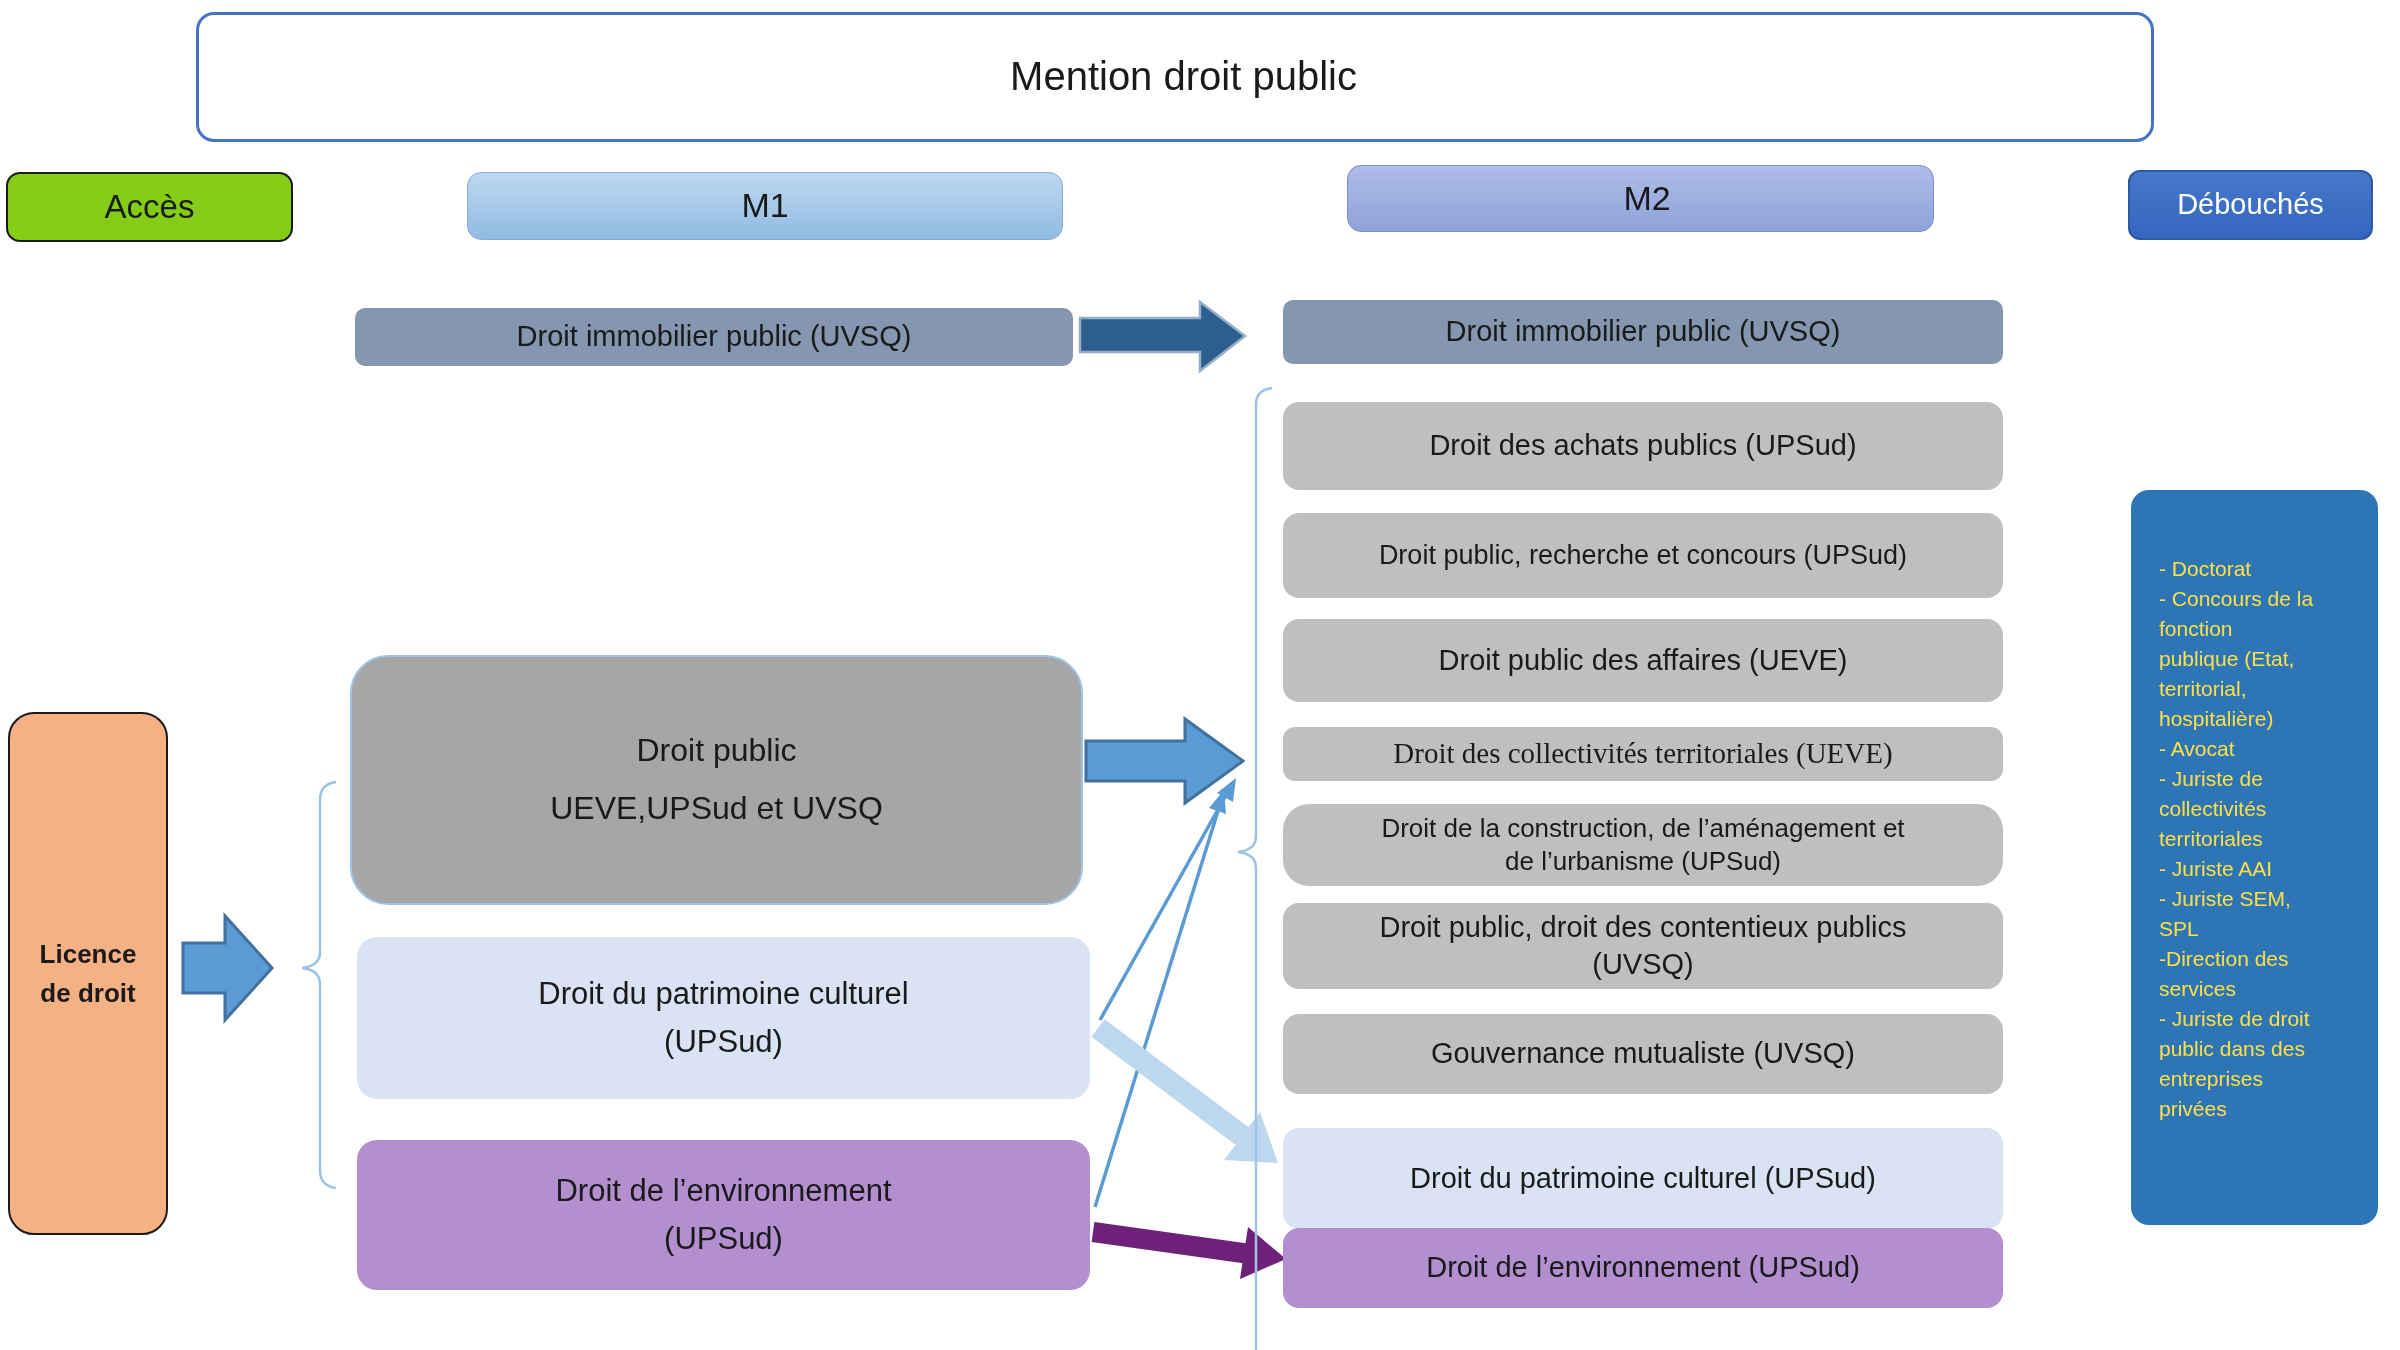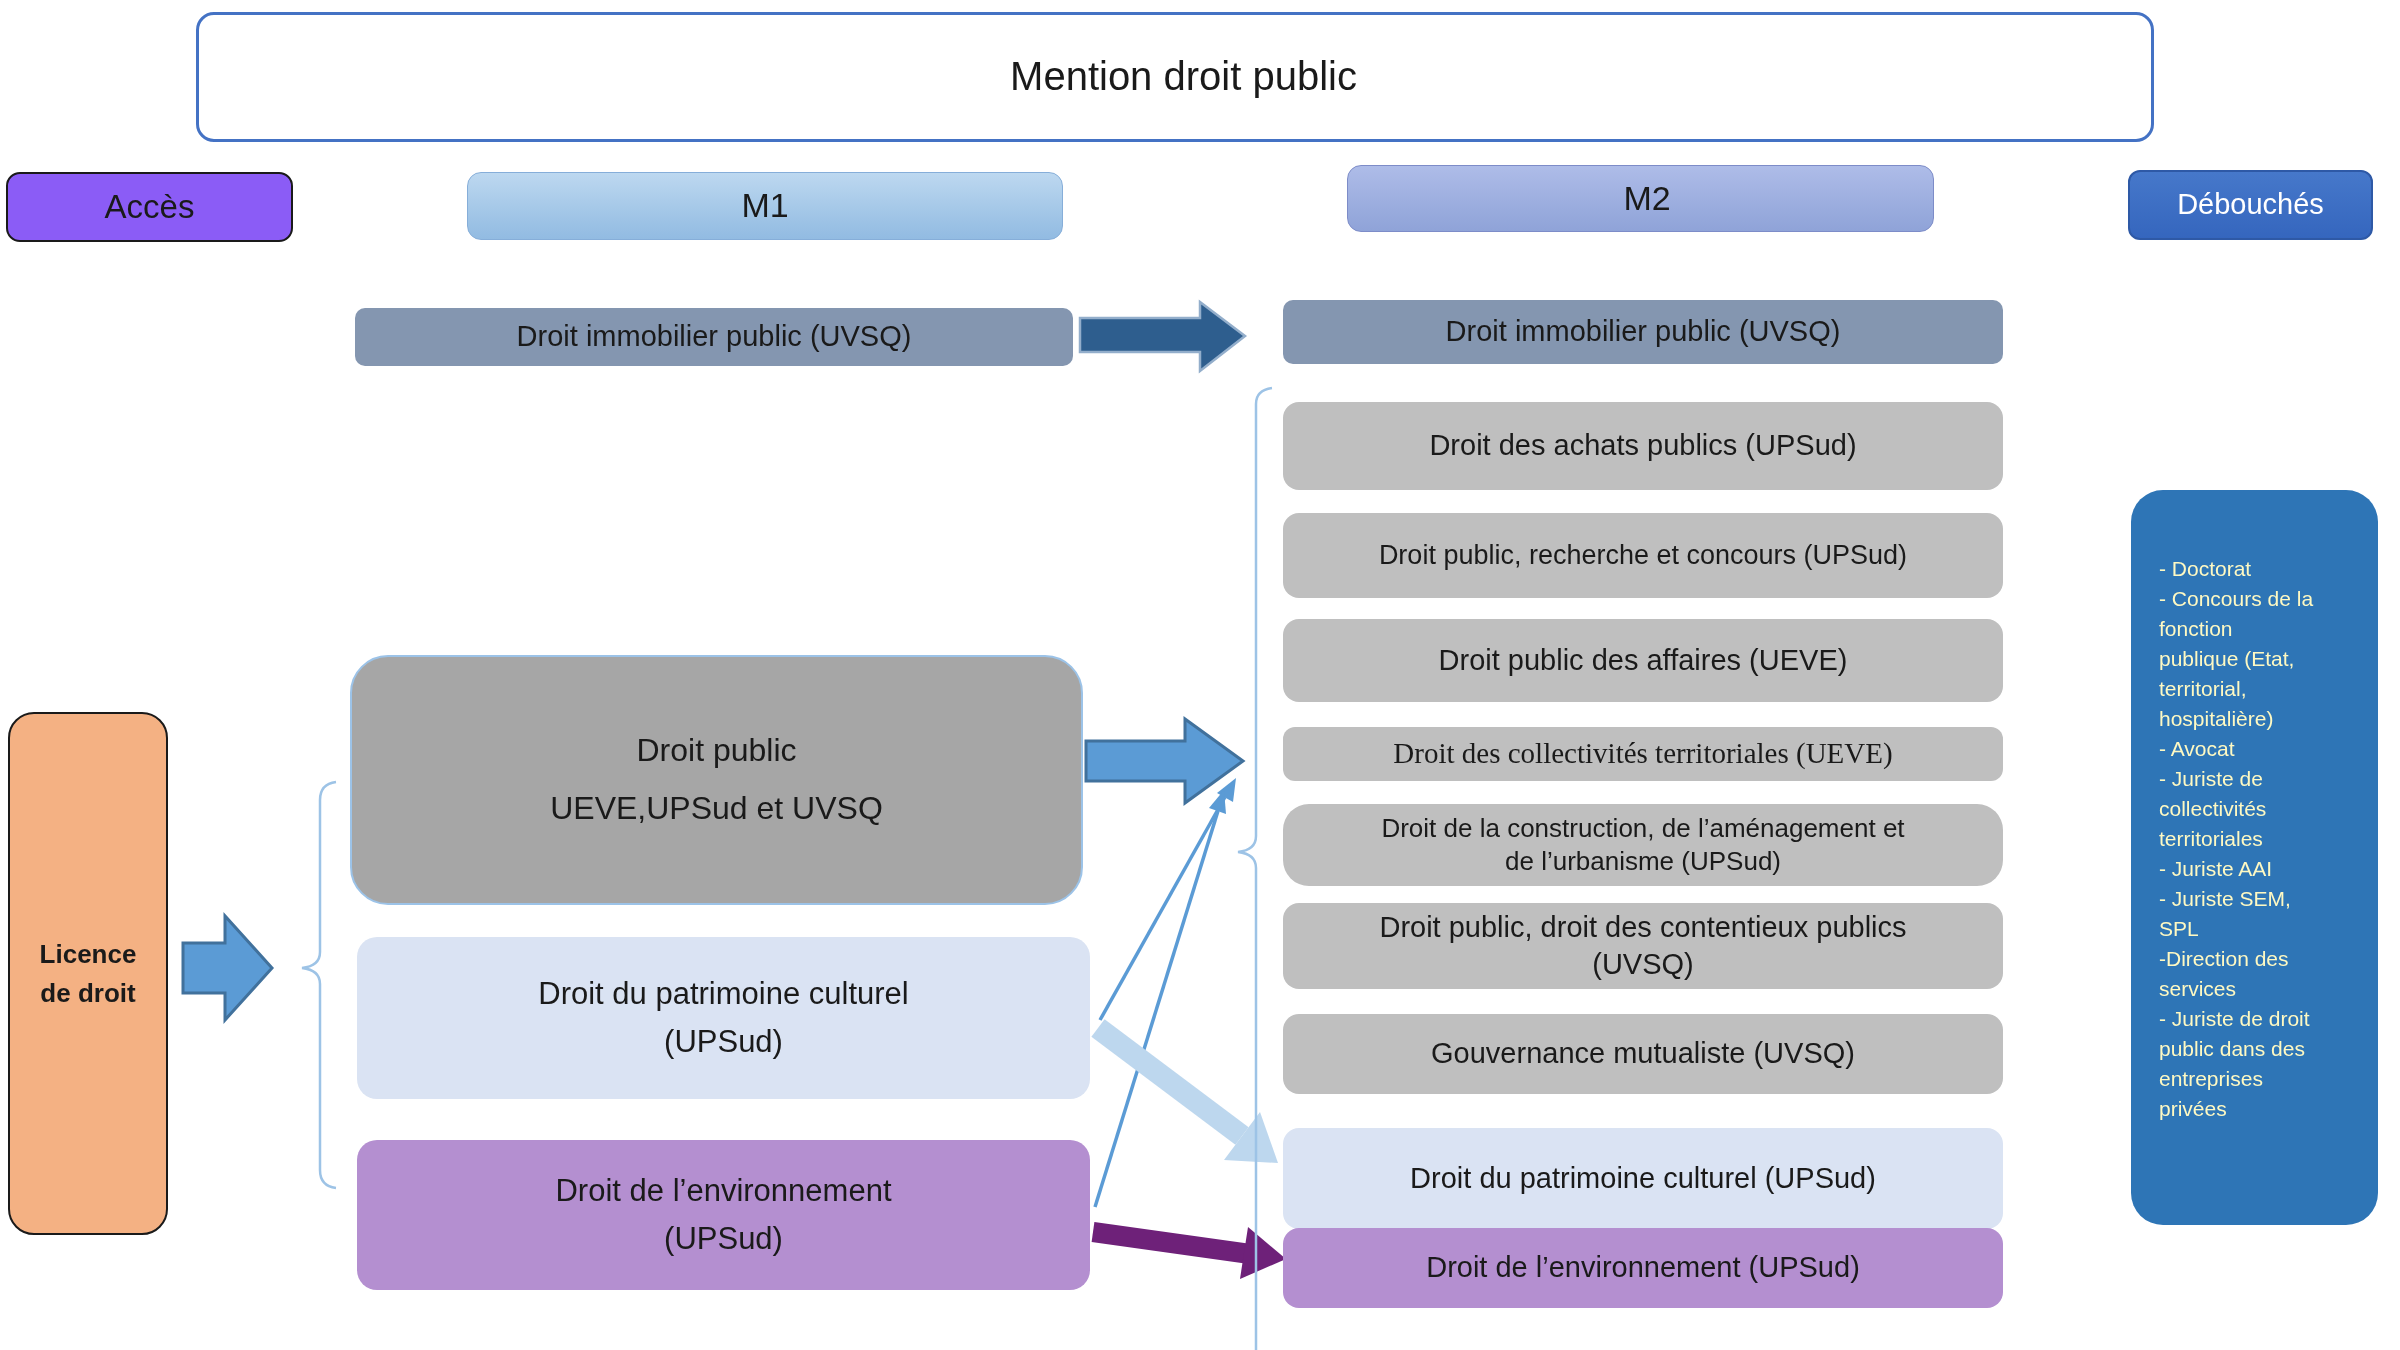--- a/index.html
+++ b/index.html
@@ -8,21 +8,21 @@
     font-family:"Liberation Sans", sans-serif;color:#1a1a1a;
   }
   .box{
     position:absolute;display:flex;flex-direction:column;align-items:center;justify-content:center;
     text-align:center;line-height:1.28;box-sizing:border-box;
   }
   
   .title-box{left:196px;top:12px;width:1958px;height:130px;background:#ffffff;
     border:3px solid #4472C4;border-radius:18px;font-size:40px;padding-left:17px;}
   
-  .hdr-acces{left:6px;top:172px;width:287px;height:70px;background:#8b5cf6;
+  .hdr-acces{left:6px;top:172px;width:287px;height:70px;background:#84cc16;
     border:2.5px solid #1a1a1a;border-radius:14px;font-size:33px;}
   .hdr-m1{left:467px;top:172px;width:596px;height:68px;border-radius:14px;font-size:34px;
     background:linear-gradient(180deg,#BDD8F0 0%,#9CC2E5 75%,#92BBE2 100%);
     border:1.5px solid #86AED9;}
   .hdr-m2{left:1347px;top:165px;width:587px;height:67px;border-radius:14px;font-size:34px;
     background:linear-gradient(180deg,#AEBCE8 0%,#8FA3D8 100%);
     border:1.5px solid #7D8CC8;padding-left:13px;}
   .hdr-deb{left:2128px;top:170px;width:245px;height:70px;border-radius:12px;font-size:29px;
     color:#ffffff;background:linear-gradient(180deg,#4678CA 0%,#3566BE 100%);
     border:2px solid #2E59A6;}
@@ -41,22 +41,22 @@
   .m2-coll{top:727px;height:54px;border-radius:12px;font-family:Liberation Serif, serif;}
   .m2-constr{top:804px;height:82px;font-size:26px;border-radius:26px;}
   .m2-content{top:903px;height:86px;align-items:center;}
   .m2-gouv{top:1014px;height:80px;}
   .m2-patri{left:1283px;top:1128px;width:720px;height:101px;background:#DAE3F3;border-radius:16px;font-size:29px;}
   .m2-env{left:1283px;top:1228px;width:720px;height:80px;background:#B48FD0;border-radius:16px;font-size:29px;}
   
   .licence{left:8px;top:712px;width:160px;height:523px;background:#F4B183;
     border:2.5px solid #1a1a1a;border-radius:26px;font-size:26px;font-weight:bold;line-height:1.5;}
   
-  .sidebar{left:2131px;top:490px;width:247px;height:735px;background:#2E75B6;border-radius:32px;
-    color:#fef9c3;font-size:21px;line-height:30px;display:block;box-sizing:border-box;
+  .sidebar{left:2131px;top:490px;width:247px;height:735px;background:#2E75B6;border-radius:18px;
+    color:#fde047;font-size:21px;line-height:30px;display:block;box-sizing:border-box;
     padding:34px 16px 20px 28px;text-align:left;white-space:pre-line;position:absolute;}
   .svg-layer{position:absolute;left:0;top:0;width:2400px;height:1350px;}
 </style>
 </head>
 <body>
 
 <div id="stage">
 
   <svg class="svg-layer" viewBox="0 0 2400 1350">
 

